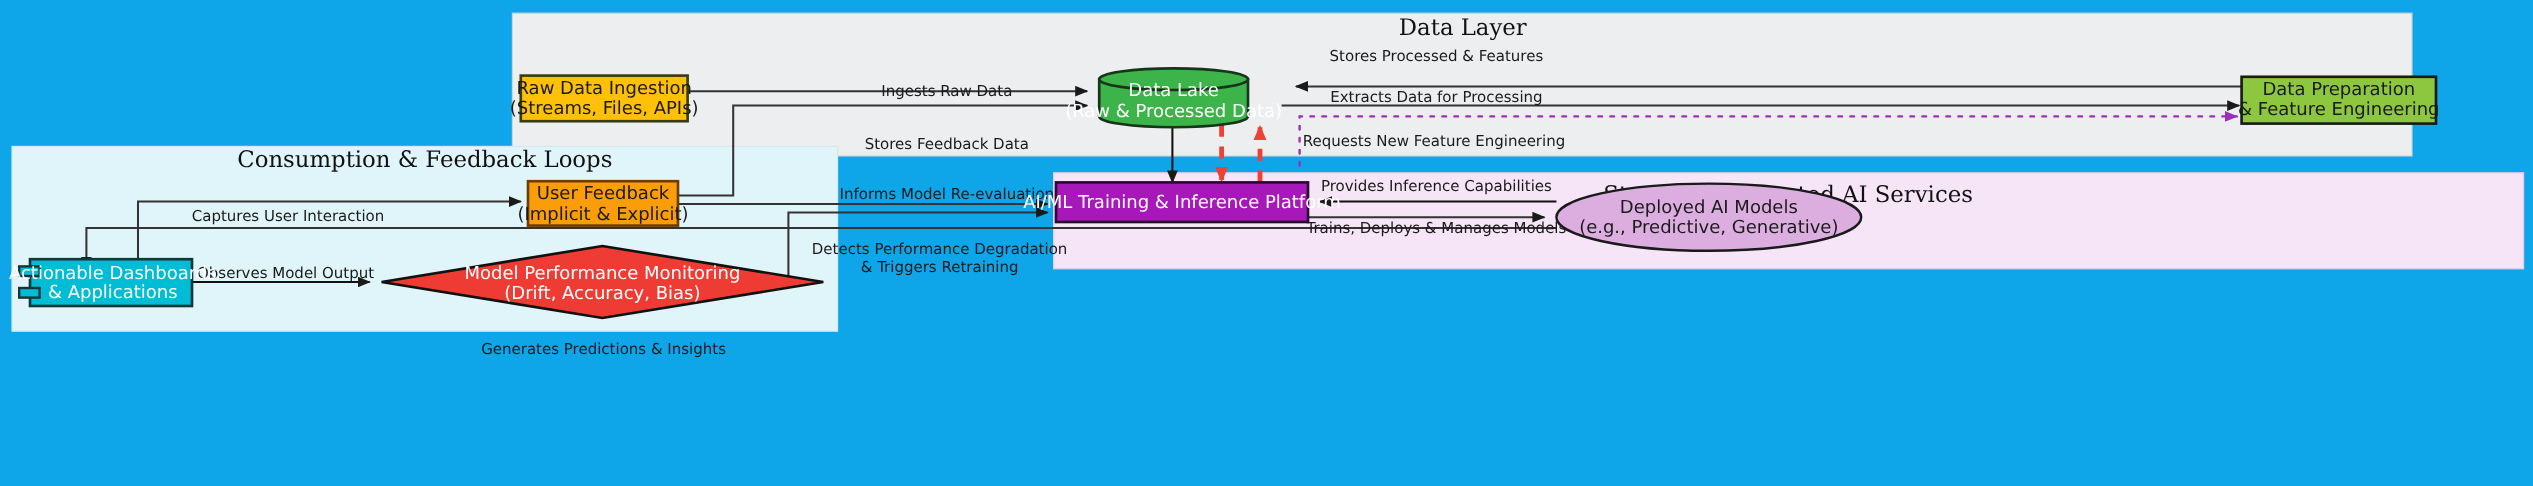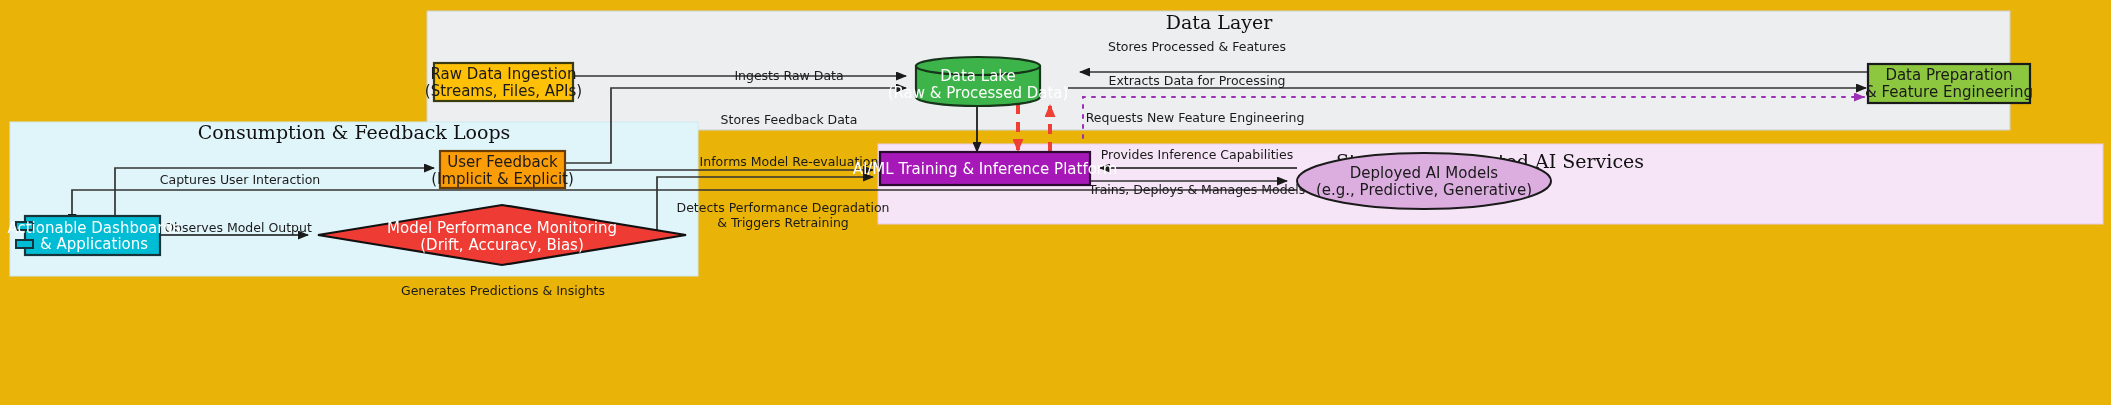--- a/index.html
+++ b/index.html
@@ -1,17 +1,17 @@
 <!DOCTYPE html>
 <html><head>
 <meta charset="utf-8">
 <style>
   html,body{margin:0;padding:0;background:#ffffff;}
   body{width:2111px;height:405px;font-family:"DejaVu Sans",sans-serif;}
-  #stage{position:relative;width:2111px;height:405px;overflow:hidden;background:#eab308;}
+  #stage{position:relative;width:2111px;height:405px;overflow:hidden;background:#0ea5e9;}
   svg#canvas{position:absolute;left:0;top:0;width:2111px;height:405px;}
   .cluster-title{font-family:"DejaVu Serif",serif;font-size:19px;fill:#111;text-anchor:middle;}
   .edge-label{font-family:"DejaVu Sans",sans-serif;font-size:12.5px;fill:#1a1a1a;text-anchor:middle;}
   .node-label{font-family:"DejaVu Sans",sans-serif;font-size:15px;text-anchor:middle;dominant-baseline:middle;}
   .lbl-dark{fill:#1a1a1a;}
   .lbl-light{fill:#ffffff;}
 </style>
 </head>
 <body>
 

